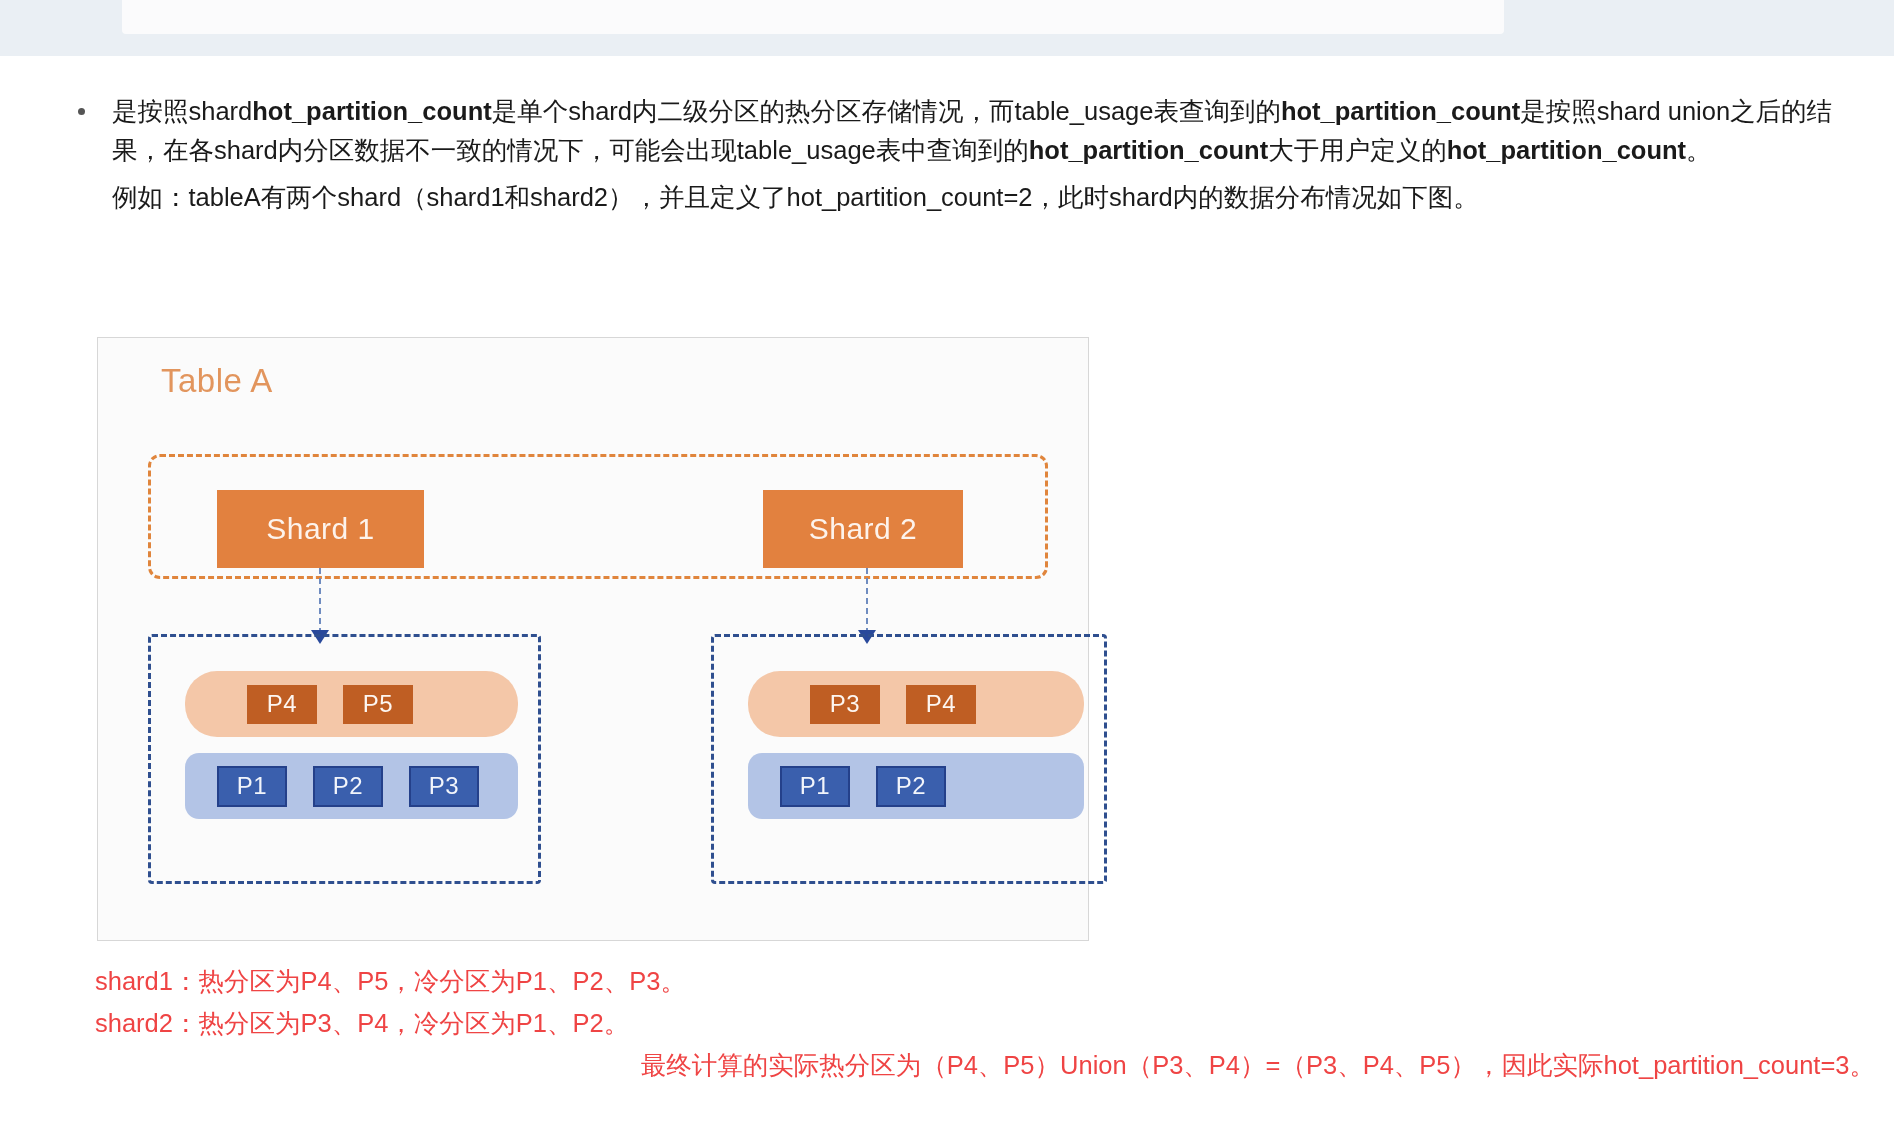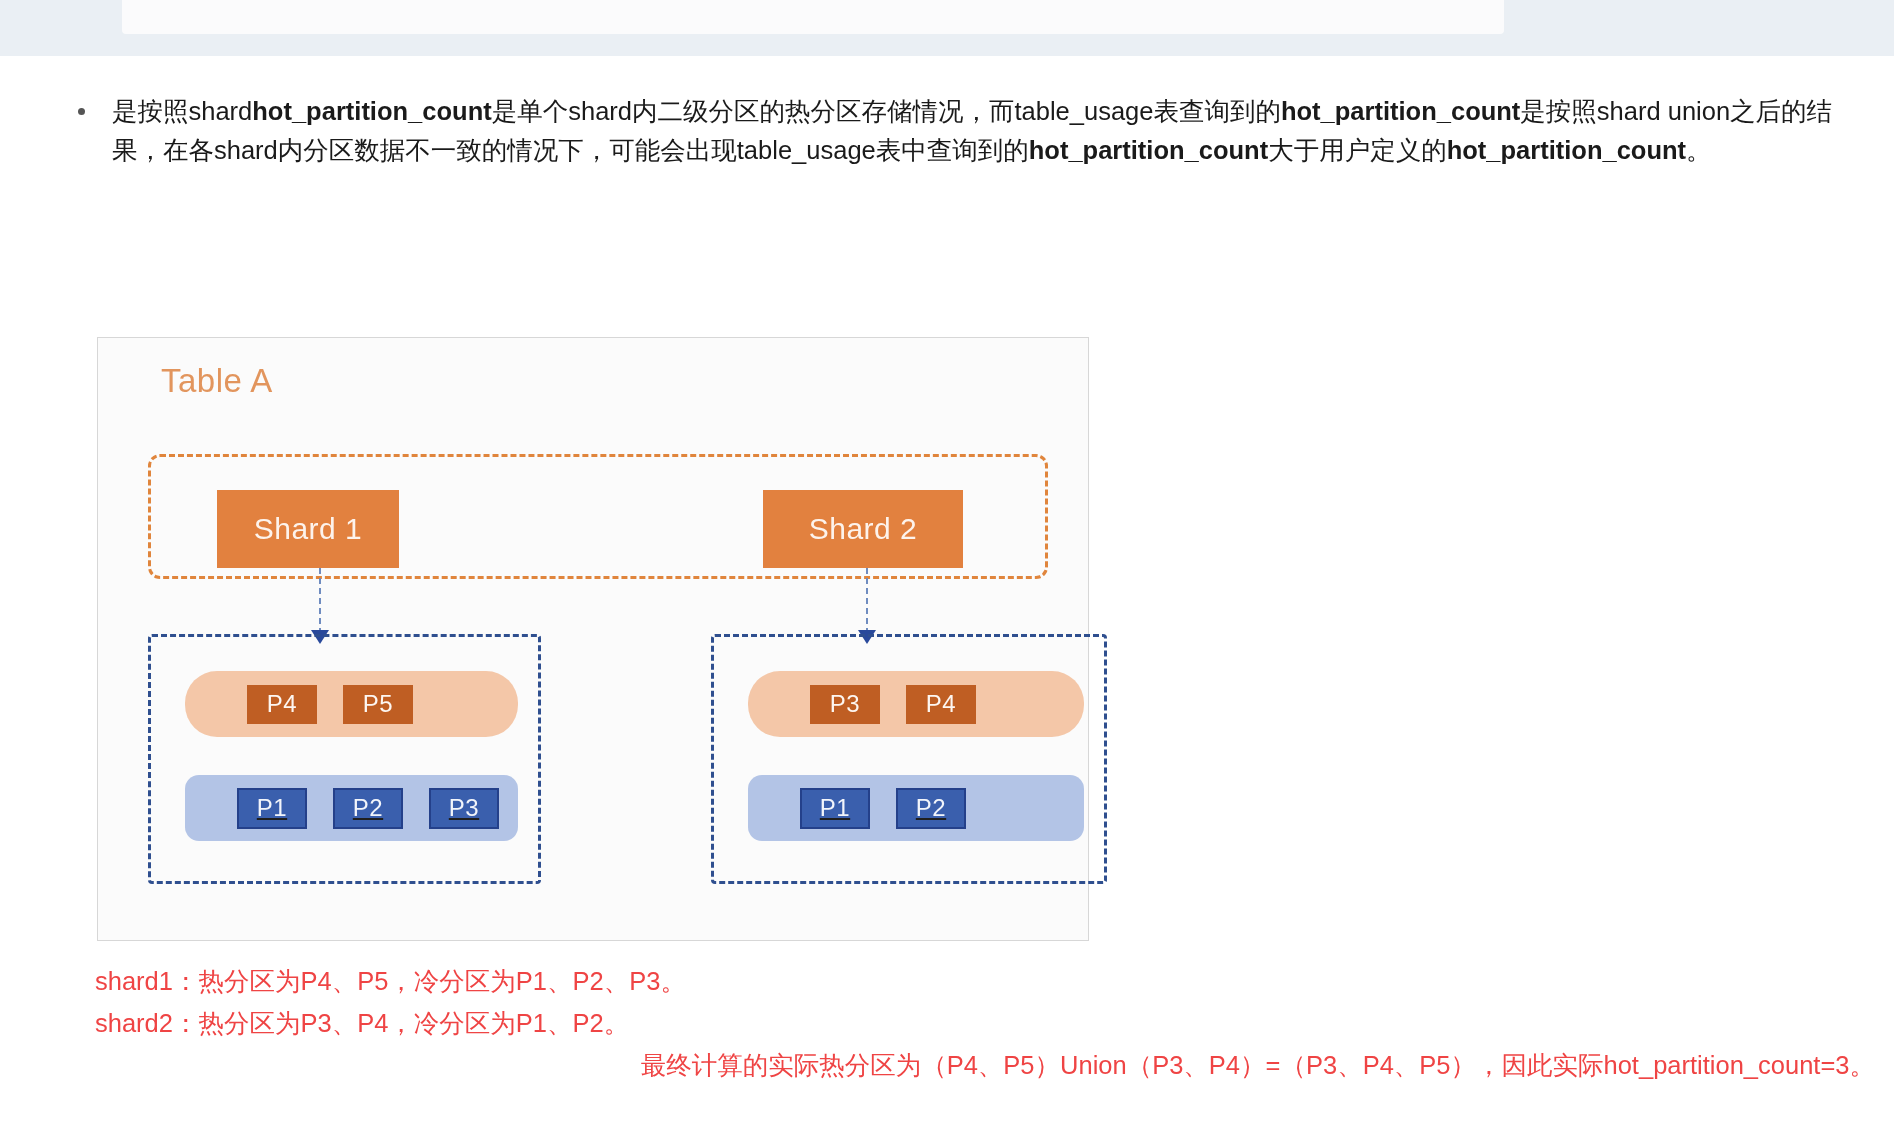--- a/index.html
+++ b/index.html
@@ -57,21 +57,21 @@
     position:absolute;left:50px;top:116px;width:900px;height:125px;
     border:3px dashed #e0853c;border-radius:12px;
     box-sizing:border-box;
   }
   .shard-box{
     position:absolute;top:152px;height:78px;
     background:#e2813f;
     display:flex;align-items:center;justify-content:center;
     color:#fdf3ec;font-size:30px;letter-spacing:.5px;
   }
-  .shard1{left:119px;width:182px;text-align:right;}
+  .shard1{left:119px;width:207px;text-align:right;}
   .shard2{left:665px;width:200px;}
 
   
   .arrow{position:absolute;top:230px;width:2px;height:78px;}
   .arrow .stem{
     position:absolute;left:0;top:0;width:0;height:66px;
     border-left:2px dashed #6f8cc0;
   }
   .arrow .head{
     position:absolute;left:-8px;top:62px;width:0;height:0;
@@ -89,21 +89,21 @@
     box-sizing:border-box;
   }
   .pg1{left:50px;width:393px;}
   .pg2{left:613px;width:396px;}
 
   .rowbox{
     position:absolute;left:34px;right:20px;height:66px;border-radius:14px;
     display:flex;align-items:center;gap:26px;
   }
   .rowbox.hot{background:#f4c7a8;top:34px;padding-left:62px;border-radius:32px;}
-  .rowbox.cold{background:#b3c4e6;top:138px;padding-left:52px;text-decoration:underline;}
+  .rowbox.cold{background:#b3c4e6;top:116px;padding-left:32px;}
 
   .chip{
     display:flex;align-items:center;justify-content:center;
     font-size:24px;color:#fdf6f1;letter-spacing:.5px;
     box-sizing:border-box;
   }
   .chip.hot{background:#bf5e23;width:70px;height:39px;}
   .chip.cold{background:#3a5fad;border:2px solid #24408a;width:70px;height:41px;color:#f2f5fb;}
 
   
@@ -120,20 +120,21 @@
 
 <div class="code-strip">
   <div class="code-strip-inner">
     
   </div>
 </div>
 
 <div class="bullet-wrap">
   <span class="bullet-dot"></span>
   <div class="para" id="para"><span>是按照shard</span><b>hot_partition_count</b><span>是单个shard内二级分区的热分区存储情况，而table_usage表查询到的</span><b>hot_partition_count</b><span>是按照shard union之后的结果，在各shard内分区数据不一致的情况下，可能会出现table_usage表中查询到的</span><b>hot_partition_count</b><span>大于用户定义的</span><b>hot_partition_count</b><span>。</span></div>
+  <div class="example">例如：tableA有两个shard（shard1和shard2），并且定义了hot_partition_count=2，此时shard内的数据分布情况如下图。</div>
 </div>
 
 <div class="diagram">
 
   <div class="tableA">Table A</div>
 
   <div class="shard-band"></div>
 
   <div class="shard-box shard1">
     <span>Shard 1</span>

